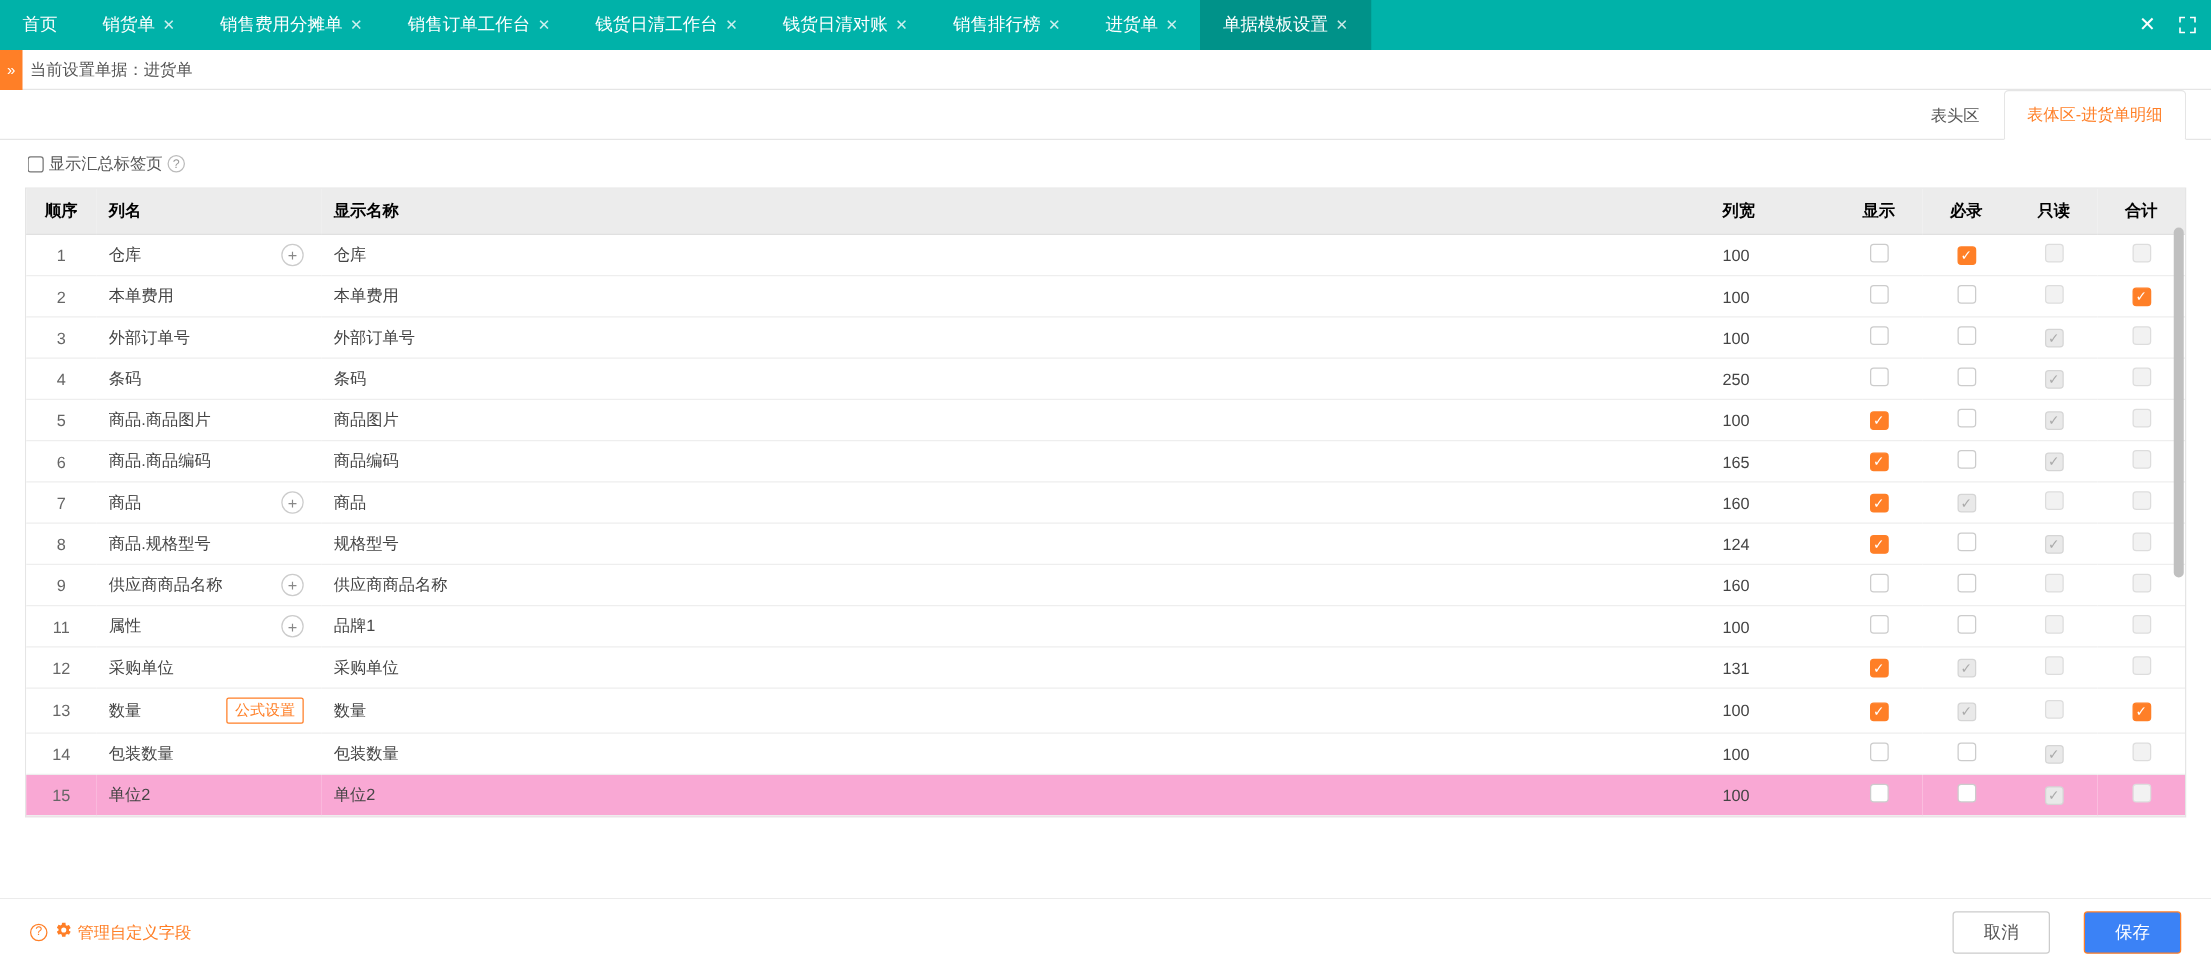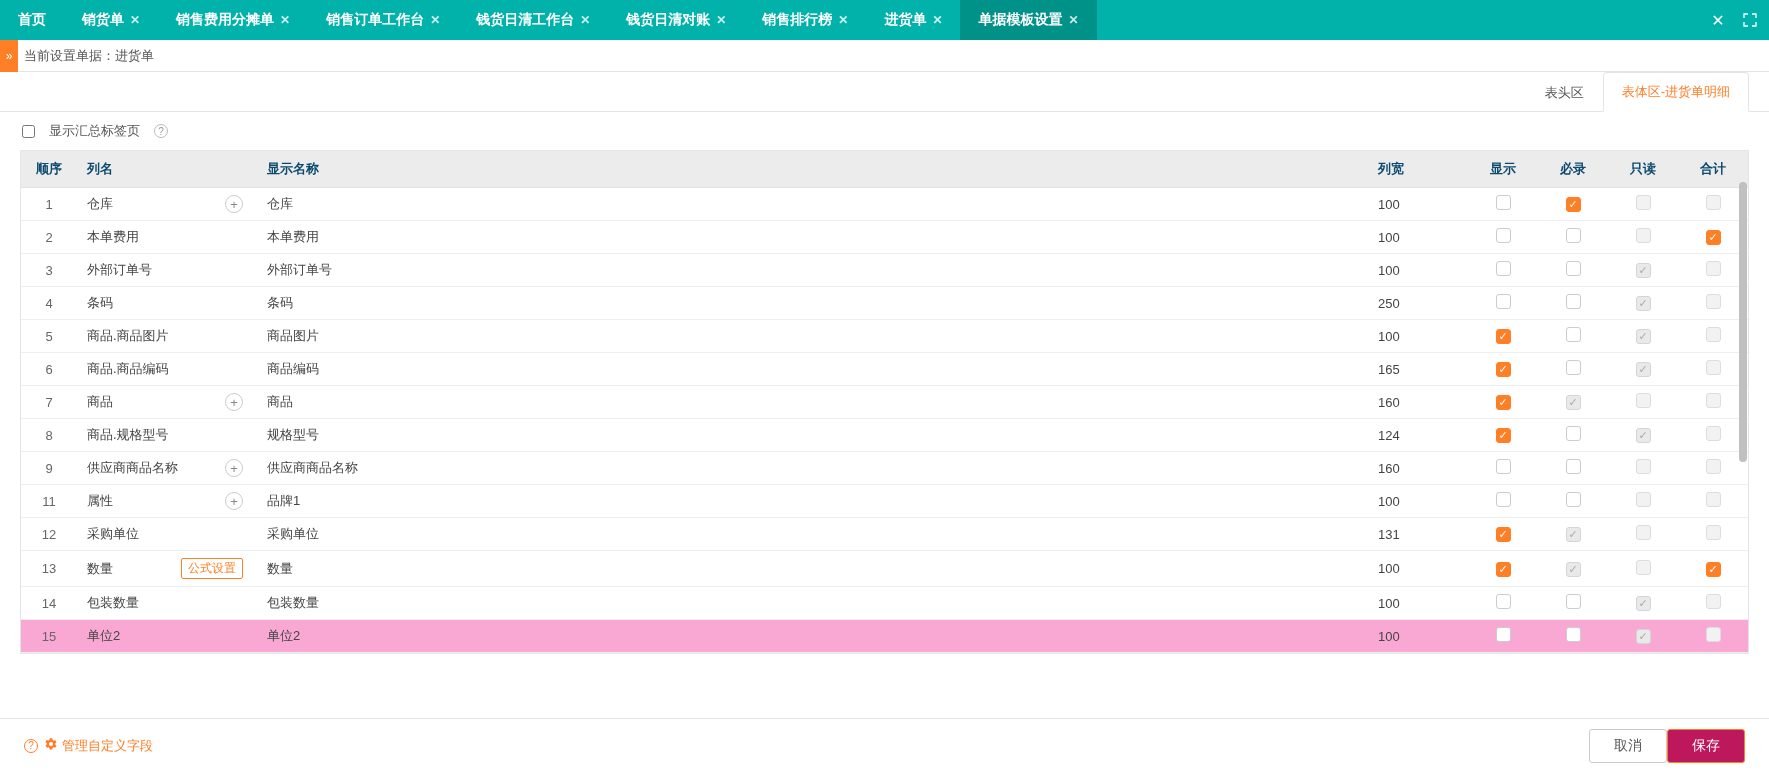--- a/index.html
+++ b/index.html
@@ -20,21 +20,20 @@
   }
   .topbar .tab {
     display: flex;
     align-items: center;
     padding: 0 18px;
     color: #fff;
     font-size: 14px;
     cursor: pointer;
     gap: 6px;
     white-space: nowrap;
-    font-weight: bold;
   }
   .topbar .tab.active {
     background: #009289;
   }
   .topbar .tab .close-x {
     font-size: 12px;
     color: rgba(255,255,255,0.8);
     cursor: pointer;
   }
   .topbar .right-icons {
@@ -94,21 +93,21 @@
     border-bottom: 1px solid #fff;
     background: #fff;
     border-radius: 4px 4px 0 0;
   }
 
   
   .options-row {
     display: flex;
     align-items: center;
     padding: 10px 22px;
-    gap: 14px;
+    gap: 4px;
     font-size: 13px;
     color: #555;
   }
   .options-row .help {
     width: 14px; height: 14px;
     border: 1px solid #bbb;
     border-radius: 50%;
     display: flex; align-items: center; justify-content: center;
     font-size: 10px;
     color: #999;
@@ -123,21 +122,21 @@
   }
   table {
     width: 100%;
     border-collapse: collapse;
     table-layout: fixed;
   }
   thead th {
     background: #ececec;
     font-weight: bold;
     font-size: 13px;
-    color: #0c4a6e;
+    color: #000000;
     text-align: left;
     padding: 9px 10px;
     border-bottom: 1px solid #e0e0e0;
   }
   thead th.center { text-align: center; }
   tbody td {
     padding: 7px 10px;
     border-bottom: 1px solid #eee;
     font-size: 13px;
     color: #444;
@@ -252,23 +251,24 @@
     border-radius: 3px;
     font-size: 14px;
     cursor: pointer;
   }
   .footer .btn-cancel {
     background: #fff;
     border: 1px solid #ccc;
     color: #555;
   }
   .footer .btn-save {
-    background: #be185d;
+    background: #3b82f6;
     border: 1px solid #ff7f27;
     color: #fff;
+    margin-left: 27px;
   }
 </style>
 </head>
 <body>
 
 <div class="topbar">
   <div class="tabs" id="top-tabs">
       <div class="tab">
         <span>首页</span>
       </div>

